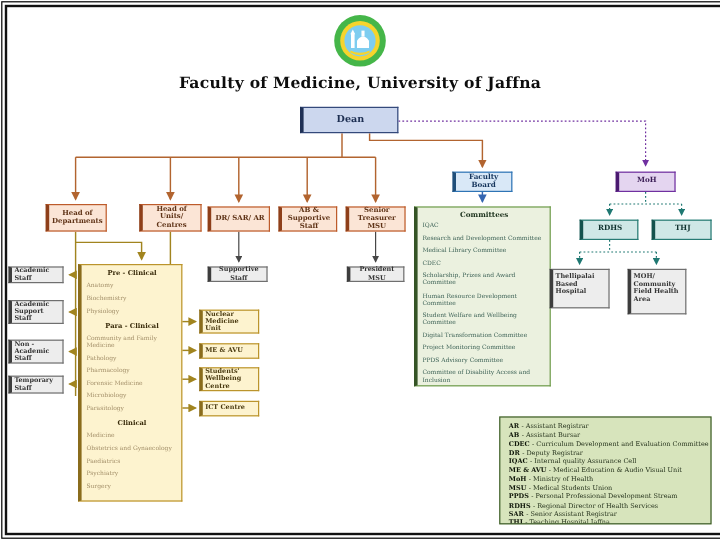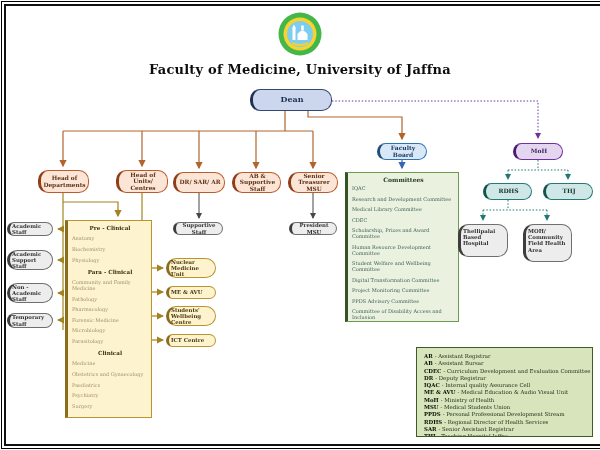--- a/index.html
+++ b/index.html
@@ -6,21 +6,21 @@
   .page{position:relative;width:600px;height:450px;background:#ffffff;overflow:hidden;
         font-family:"DejaVu Serif",serif;padding-left:24px;}
   .frame-outer{position:absolute;inset:1px;border:1px solid #000;pointer-events:none;}
   .frame-inner{position:absolute;inset:4px;border:2px solid #111;pointer-events:none;}
   .title{position:absolute;left:0;top:62px;width:600px;text-align:center;
          font-size:13px;font-weight:bold;color:#0d0d0d;letter-spacing:.2px;}
   .logo{position:absolute;left:278px;top:12px;width:44px;height:44px;}
   svg.wires{position:absolute;left:0;top:0;pointer-events:none;}
   .box{position:absolute;box-sizing:border-box;display:flex;align-items:center;
        justify-content:center;text-align:center;font-weight:bold;line-height:1.15;
-       padding:1px 2px;border-radius:10px;}
+       padding:1px 2px;}
   .dean{background:#ccd7ee;border:1px solid #34497a;border-left:3px solid #1f3055;
         color:#1d2f52;font-size:8px;}
   .orange{background:#fbe5d6;border:1px solid #bd5b2b;border-left:3px solid #8e3f1a;
         color:#5f3317;font-size:5.8px;}
   .blue{background:#d9e8f7;border:1px solid #2e74b5;border-left:3px solid #1f4e79;
         color:#17365d;font-size:6px;}
   .purple{background:#e4d5f0;border:1px solid #7030a0;border-left:3px solid #4a1a70;
         color:#3a1d55;font-size:6px;}
   .teal{background:#cfe7e6;border:1px solid #277a73;border-left:3px solid #14524d;
         color:#10322f;font-size:6px;}

